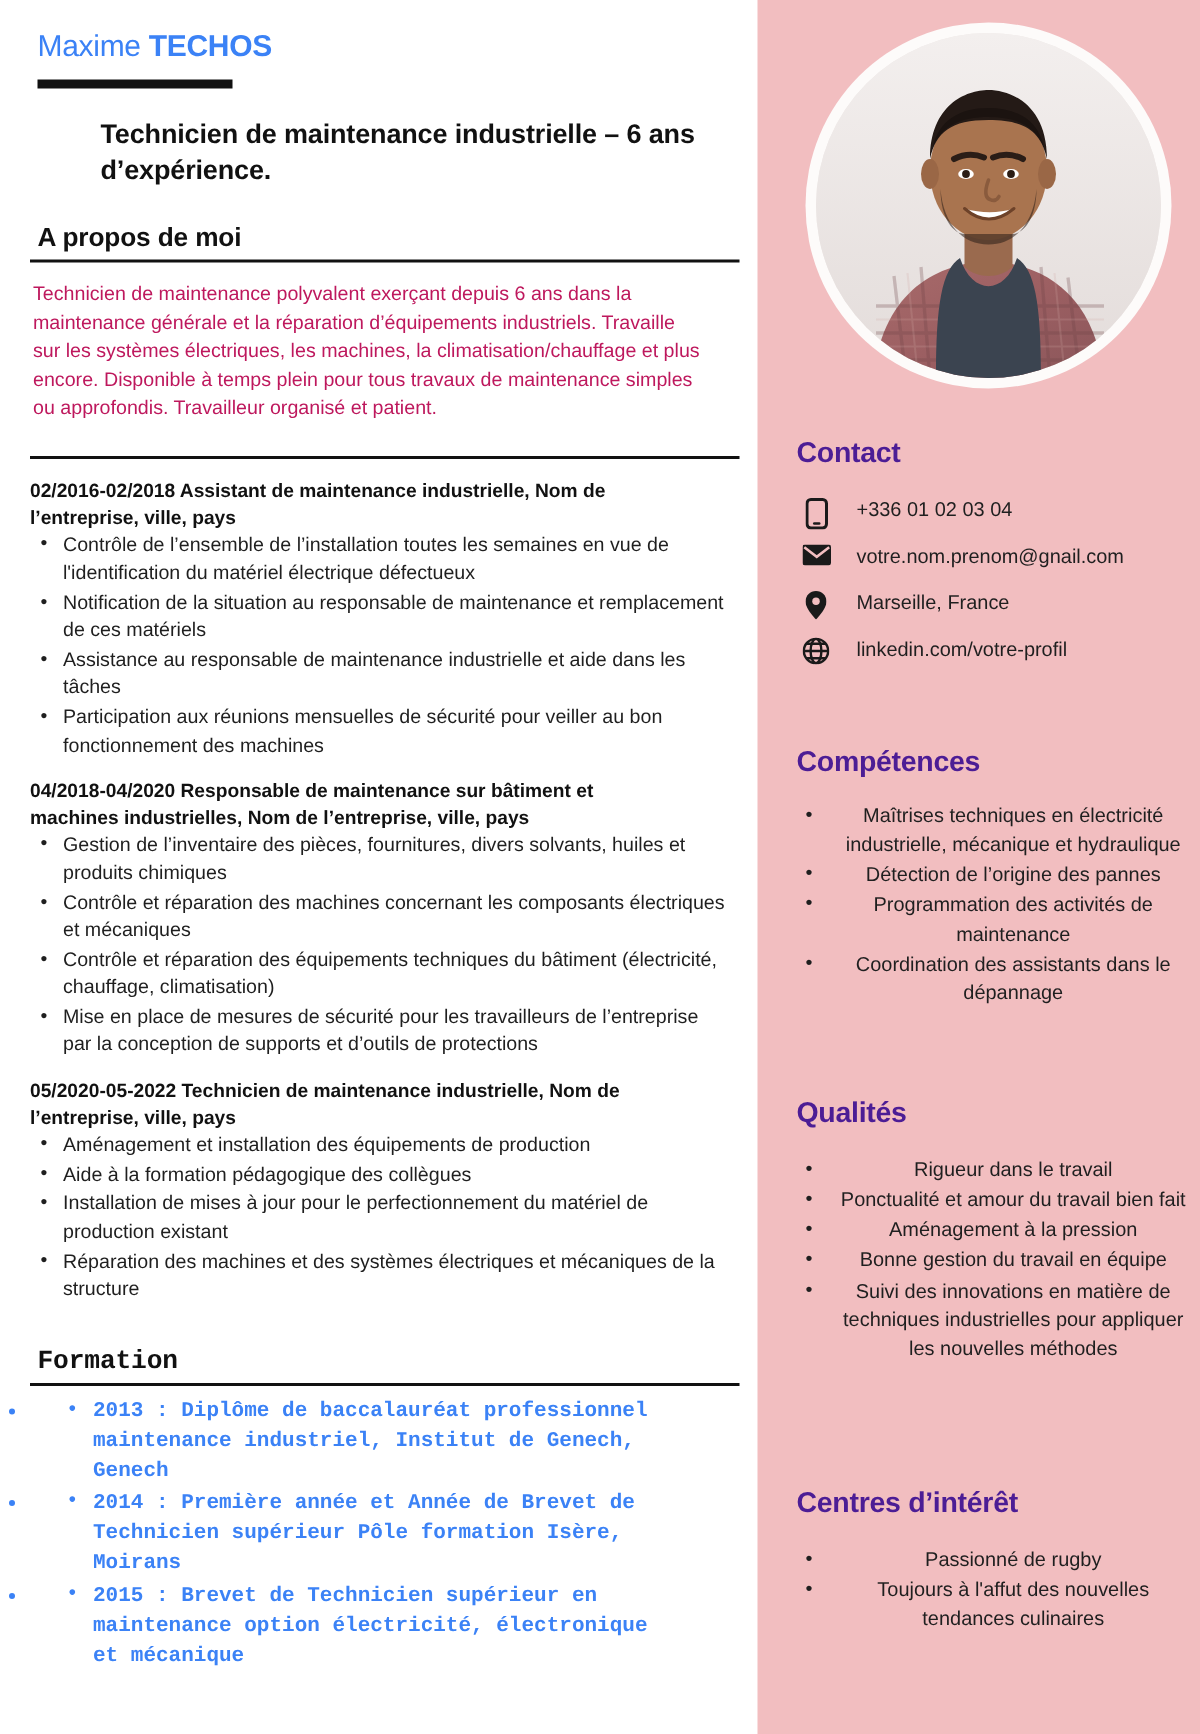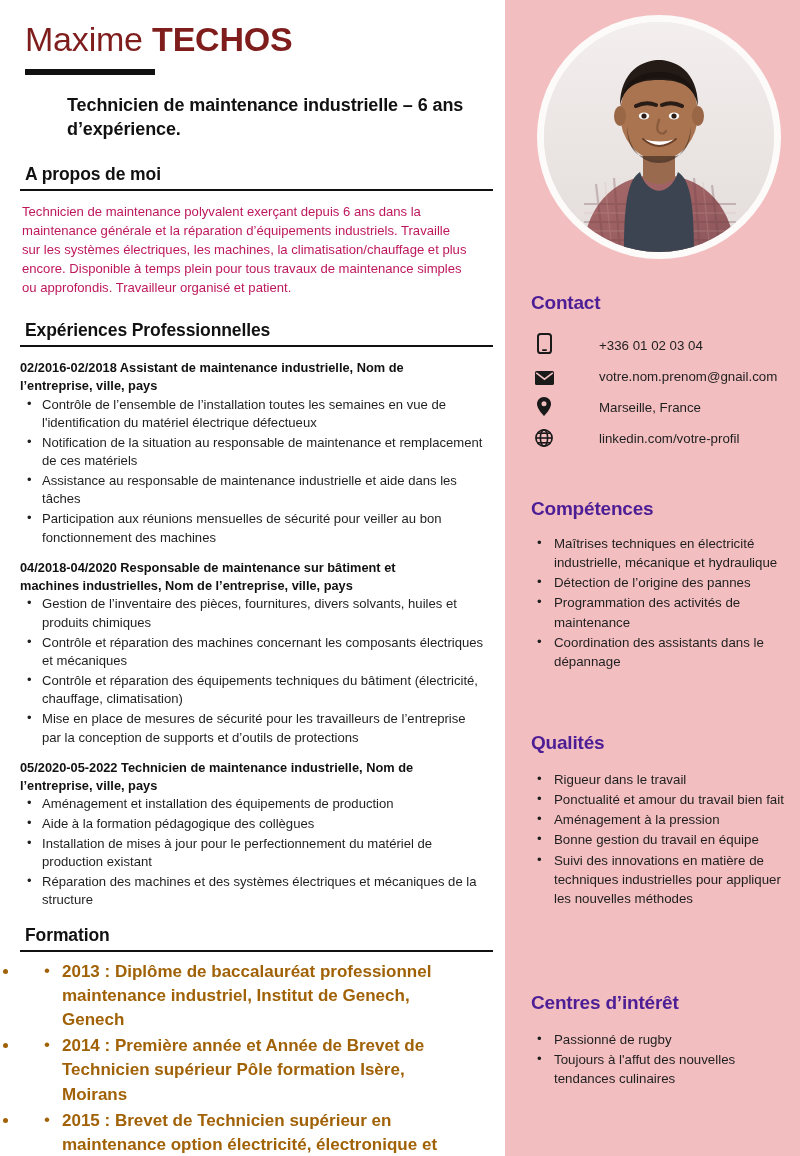--- a/index.html
+++ b/index.html
@@ -23,23 +23,23 @@
     width: 505px;
     height: 1156px;
     background: #ffffff;
     position: relative;
     padding: 0;
   }
   .left-inner { padding: 0 12px 0 20px; }
 
   .name-block { padding-top: 20px; }
   .name {
-    font-size: 34px;
+    font-size: 20px;
     line-height: 1.15;
-    color: #7f1d1d;
+    color: #3b82f6;
     letter-spacing: -0.2px;
     padding-left: 5px;
     white-space: nowrap;
   }
   .name .first { font-weight: 400; }
   .name .last { font-weight: 700; }
   .name-rule {
     width: 130px;
     height: 6px;
     background: #111111;
@@ -65,21 +65,21 @@
     padding-left: 5px;
   }
   .sec-rule {
     height: 2px;
     background: #111;
     margin-top: 4px;
     width: 473px;
   }
   .sec-gap-1 { margin-top: 22px; }
   .sec-gap-2 { margin-top: 23px; }
-  .sec-gap-3 { margin-top: 15px; }
+  .sec-gap-3 { margin-top: 29px; font-family: Liberation Mono, monospace; }
 
   .about-text {
     font-size: 13.1px;
     line-height: 1.46;
     color: #be185d;
     margin-top: 11px;
     padding-left: 2px;
     padding-right: 24px;
   }
 
@@ -110,24 +110,24 @@
     left: 7px;
     top: -1px;
     font-size: 13px;
     color: #1f1f1f;
   }
 
   .formation-list { margin-top: 8px; }
   .formation-list > li {
     position: relative;
     padding-left: 42px;
-    font-size: 17px;
+    font-size: 14px;
     font-weight: 700;
     line-height: 1.42;
-    color: #a16207;
+    color: #3b82f6;
     margin-top: 2px;
     padding-right: 40px;
   }
   .formation-list > li::before {
     content: "\2022";
     position: absolute;
     left: 24px;
     top: -1px;
     font-weight: 400;
   }
@@ -166,24 +166,23 @@
     font-size: 19px;
     font-weight: 700;
     color: #4c1d95;
     letter-spacing: -0.2px;
   }
 
   .contact-block { position: absolute; left: 26px; top: 292px; width: 262px; }
   .contact-list { margin-top: 18px; }
   .contact-row {
     display: flex;
-    align-items: flex-end;
+    align-items: flex-start;
     margin-bottom: 9px;
     min-height: 22px;
-    gap: 28px;
   }
   .c-icon {
     width: 26px;
     min-width: 26px;
     display: flex;
     justify-content: center;
     align-items: center;
     margin-right: 14px;
   }
   .c-icon svg { display:block; }
@@ -194,20 +193,21 @@
   .interest-block { position: absolute; left: 26px; top: 992px; width: 266px; }
 
   ul.r-bullets { list-style: none; margin-top: 14px; }
   ul.r-bullets > li {
     position: relative;
     padding-left: 23px;
     font-size: 13.3px;
     line-height: 1.44;
     color: #1f1f1f;
     margin-bottom: 1px;
+    text-align: center;
   }
   ul.r-bullets > li::before {
     content: "\2022";
     position: absolute;
     left: 6px;
     top: -1px;
   }
   .interest-block ul.r-bullets { margin-top: 16px; }
   .quals-block ul.r-bullets { margin-top: 16px; }
 </style>
@@ -229,21 +229,20 @@
 
       <div class="headline">Technicien de maintenance industrielle – 6 ans d’expérience.</div>
 
       <div class="sec-gap-1">
         <div class="sec-head">A propos de moi</div>
         <div class="sec-rule"></div>
         <div class="about-text">Technicien de maintenance polyvalent exerçant depuis 6 ans dans la maintenance générale et la réparation d’équipements industriels. Travaille sur les systèmes électriques, les machines, la climatisation/chauffage et plus encore. Disponible à temps plein pour tous travaux de maintenance simples ou approfondis. Travailleur organisé et patient.</div>
       </div>
 
       <div class="sec-gap-2">
-        <div class="sec-head">Expériences Professionnelles</div>
         <div class="sec-rule"></div>
 
         <div class="job">
           <div class="job-title">02/2016-02/2018 Assistant de maintenance industrielle, Nom de l’entreprise, ville, pays</div>
           <ul class="bullets">
             <li>Contrôle de l’ensemble de l’installation toutes les semaines en vue de l'identification du matériel électrique défectueux</li>
             <li>Notification de la situation au responsable de maintenance et remplacement de ces matériels</li>
             <li>Assistance au responsable de maintenance industrielle et aide dans les tâches</li>
             <li>Participation aux réunions mensuelles de sécurité pour veiller au bon fonctionnement des machines</li>
           </ul>

